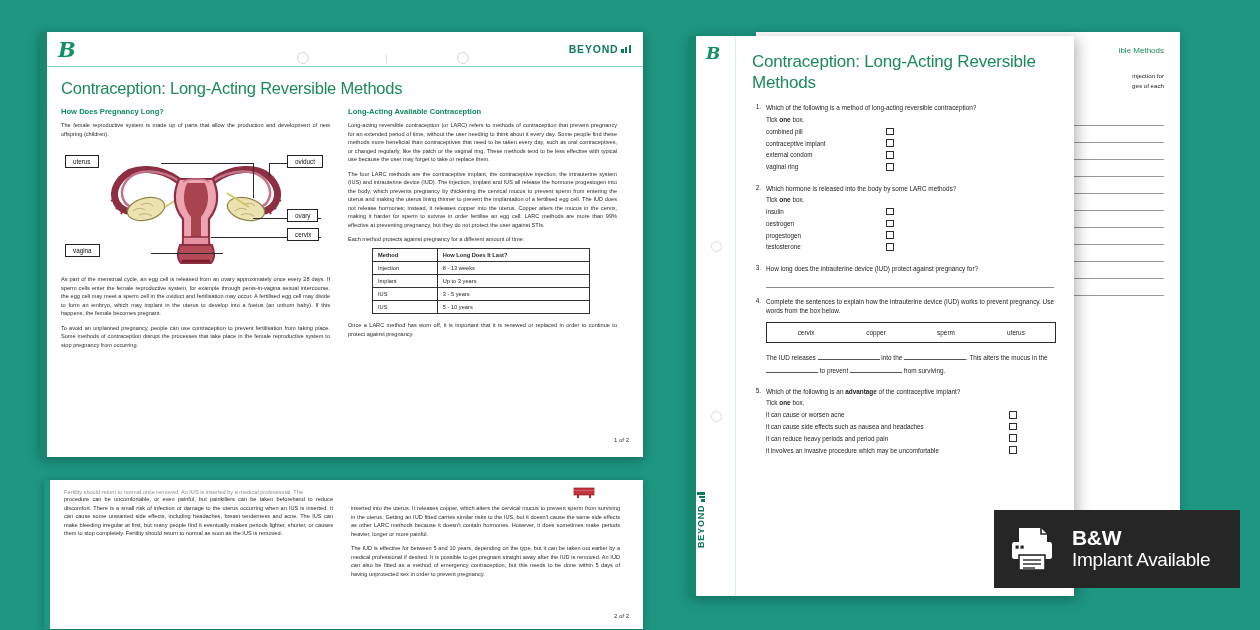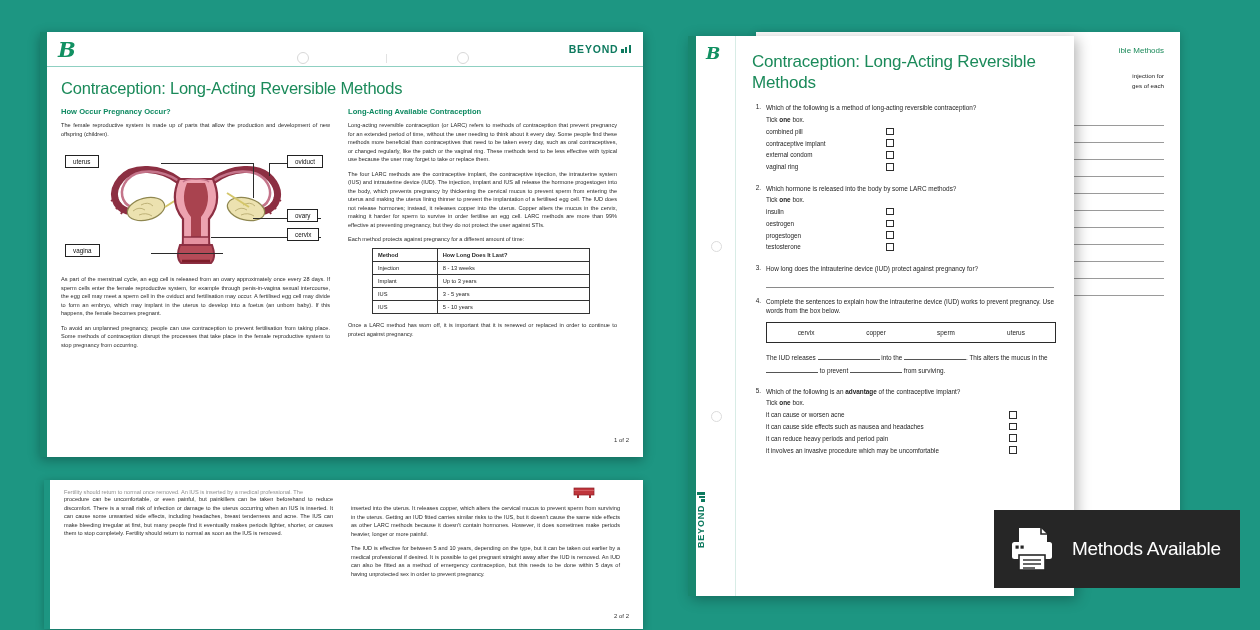--- a/index.html
+++ b/index.html
@@ -333,21 +333,21 @@
           </span>
       </div>
     </div>
 
     <div class="doc-body">
       <div class="doc-title">Contraception: Long-Acting Reversible Methods</div>
 
       <div class="cols">
 
         <div class="col">
-          <div class="subhead">How Occur Pregnancy Occur?</div>
+          <div class="subhead">How Does Pregnancy Long?</div>
           <div class="ptext">The female reproductive system is made up of parts that allow the production and development of new offspring (children).</div>
 
           <div class="diagram">
 
             <div class="leader" style="left:100px; top:18px; width:93px; height:1px;"></div>
             <div class="leader" style="left:192px; top:18px; width:1px; height:35px;"></div>
             <div class="leader" style="left:208px; top:18px; width:52px; height:1px;"></div>
             <div class="leader" style="left:208px; top:18px; width:1px; height:13px;"></div>
             <div class="leader" style="left:192px; top:73px; width:68px; height:1px;"></div>
             <div class="leader" style="left:192px; top:73px; width:1px; height:1px;"></div>
@@ -590,15 +590,16 @@
     <path d="M31 3 v6 h6" fill="none" stroke="#262626" stroke-width="1.6"></path>
     <rect x="2" y="17" width="40" height="17" rx="2.5" fill="#fff"></rect>
     <rect x="5.5" y="20.5" width="3.2" height="3.2" fill="#262626"></rect>
     <rect x="10.5" y="20.5" width="3.2" height="3.2" fill="#262626"></rect>
     <rect x="9" y="30" width="26" height="15" fill="#fff" stroke="#262626" stroke-width="1.6"></rect>
     <line x1="13" y1="35" x2="31" y2="35" stroke="#262626" stroke-width="1.4"></line>
     <line x1="13" y1="39" x2="31" y2="39" stroke="#262626" stroke-width="1.4"></line>
     <line x1="13" y1="43" x2="25" y2="43" stroke="#262626" stroke-width="1.4"></line>
   </svg>
   <div class="bw-txt">
-    <div class="bw-line2">Methods Available</div>
+    <div class="bw-line1">B&amp;W</div>
+    <div class="bw-line2">Implant Available</div>
   </div>
 </div>
 
 </body></html>

